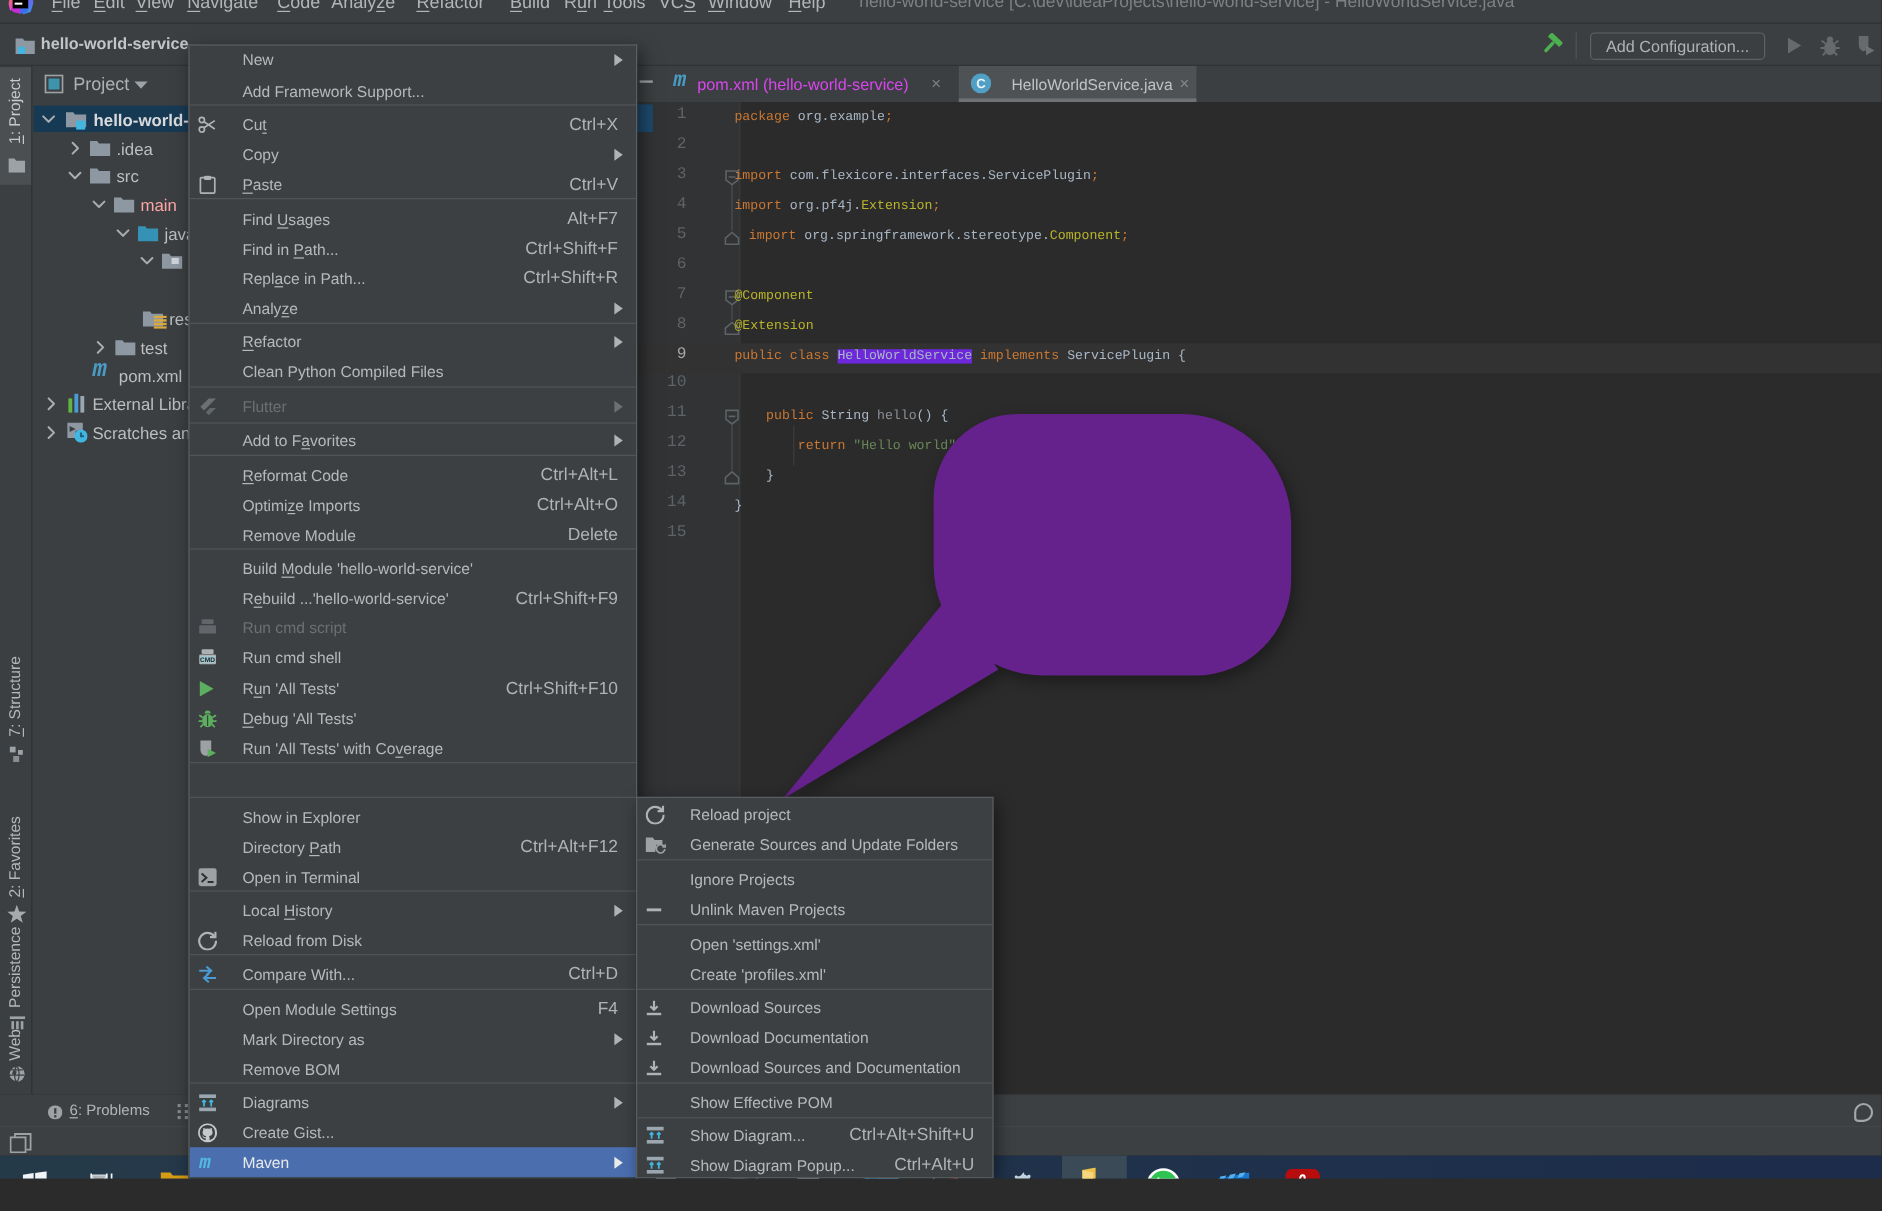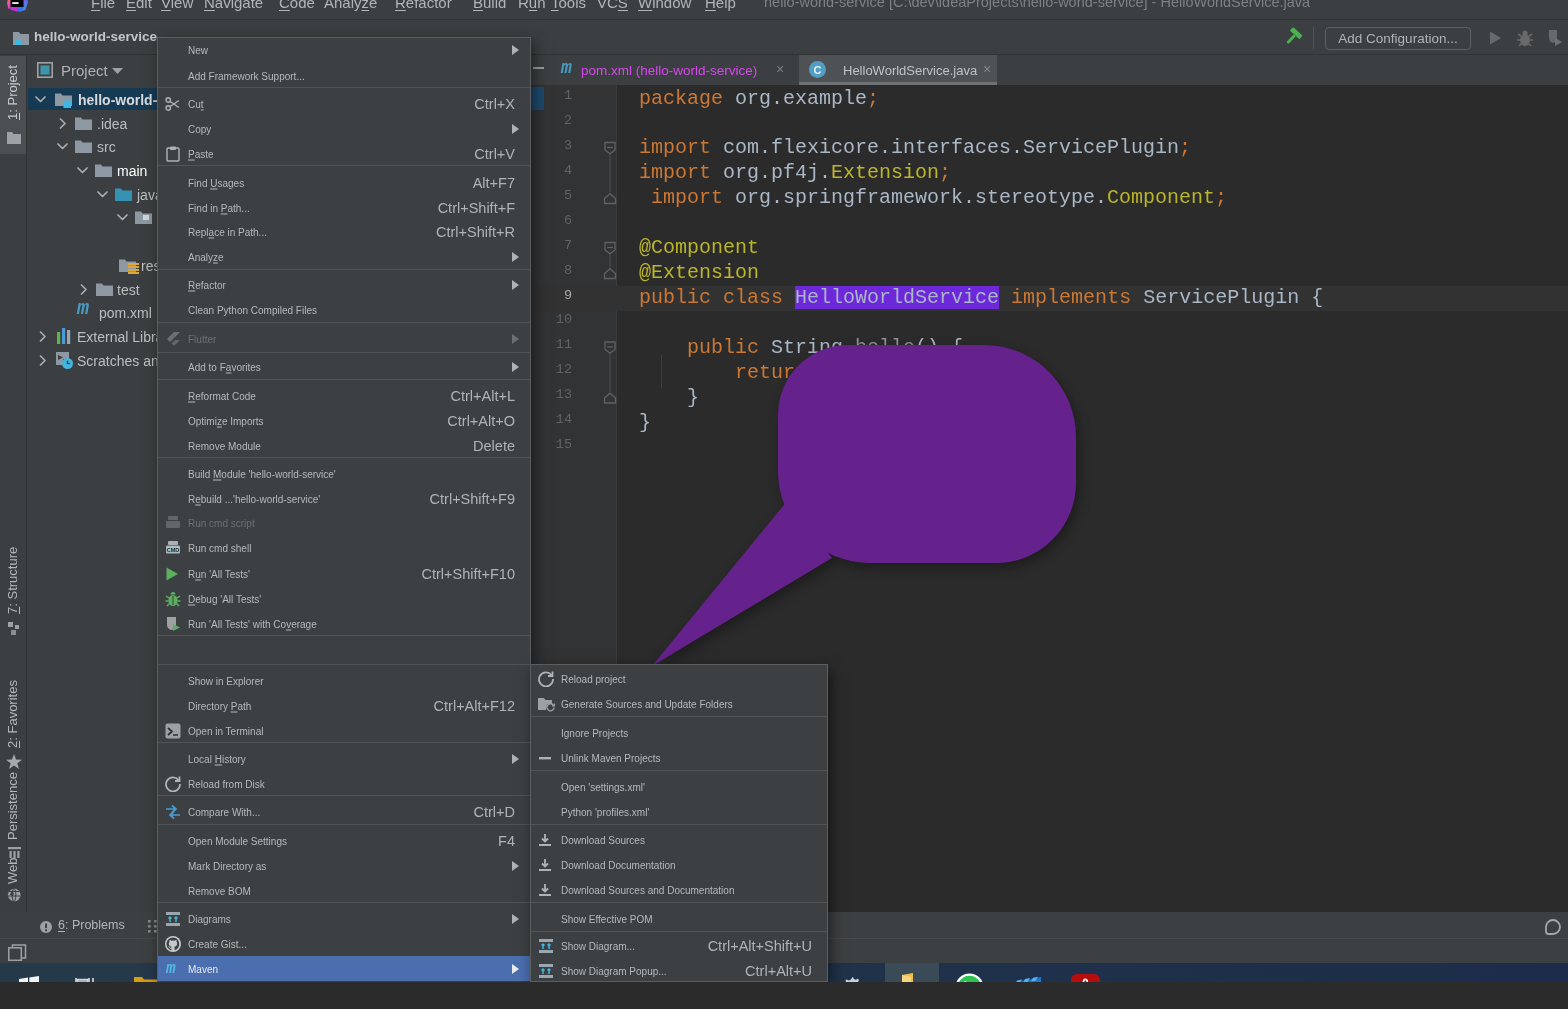--- a/index.html
+++ b/index.html
@@ -1,25 +1,25 @@
 <!DOCTYPE html>
 <html><head>
 <meta charset="utf-8">
 <style>
   * { margin:0; padding:0; box-sizing:border-box; }
   html,body { width:1568px; height:1009px; overflow:hidden; background:#2b2b2b;
     font-family:"Liberation Sans", sans-serif; }
   .abs { position:absolute; }
-  #page { position:relative; width:1568px; height:982px; overflow:hidden;padding-left:48px; }
+  #page { position:relative; width:1568px; height:982px; overflow:hidden; }
   .mono { font-family:"Liberation Mono", monospace; }
   .row { position:absolute; white-space:nowrap; }
   u { text-decoration:underline; text-underline-offset:2px; }
   .o{color:#cc7832} .y{color:#bbb529} .g{color:#6a8759} .dim{color:#8c9196}
   .mi { position:absolute; left:0; width:100%; height:25px; }
-  .mi .lbl { position:absolute; left:30px; top:50%; transform:translateY(-50%); font-size:10px; color:#b6b9bb; white-space:nowrap; }
+  .mi .lbl { position:absolute; left:44px; top:50%; transform:translateY(-50%); font-size:13px; color:#b6b9bb; white-space:nowrap; }
   .mi .sc { position:absolute; right:15px; top:50%; transform:translateY(-50%); font-size:14.5px; color:#b0b3b5; white-space:nowrap; }
   .mi .arr { position:absolute; right:11px; top:50%; transform:translateY(-50%); width:0; height:0; border-left:7px solid #b0b3b5; border-top:5px solid transparent; border-bottom:5px solid transparent; }
   .mi .ic { position:absolute; left:7px; top:50%; transform:translateY(-50%); }
   .msep { position:absolute; left:0; width:100%; height:1px; background:#515456; }
   .dis .lbl, .dis .sc { color:#6c7072; }
   .dis .arr { border-left-color:#6c7072; }
   .vtab { position:absolute; white-space:nowrap; font-size:13px; color:#b4b7b9;
     transform:rotate(-90deg); transform-origin:0 0; }
 </style>
 </head>
@@ -186,21 +186,21 @@
       <use href="#folder"></use>
     </svg>
 <span class="row" style="left:97px;top:139px;font-size:14px;color:#bcbfc1;">src</span>
 
 <svg class="abs" style="left:76px;top:164px;" width="13" height="13" viewBox="0 0 13 13">
       <use href="#chevD"></use>
     </svg>
 <svg class="abs" style="left:95px;top:162px;" width="17" height="16" viewBox="0 0 17 16">
       <use href="#folder"></use>
     </svg>
-<span class="row" style="left:117px;top:163px;font-size:14px;color:#ffffff;">main</span>
+<span class="row" style="left:117px;top:163px;font-size:14px;color:#fca5a5;">main</span>
 
 <svg class="abs" style="left:96px;top:188px;" width="13" height="13" viewBox="0 0 13 13">
       <use href="#chevD"></use>
     </svg>
 <svg class="abs" style="left:115px;top:186px;" width="17" height="16" viewBox="0 0 17 16">
       <use href="#folderB"></use>
     </svg>
 <span class="row" style="left:137px;top:187px;font-size:14px;color:#bcbfc1;">java</span>
 
 <svg class="abs" style="left:116px;top:211px;" width="13" height="13" viewBox="0 0 13 13">
@@ -310,21 +310,21 @@
       <path d="M1.5 193.5 h11 v-5 l-5.5 -4.8 l-5.5 4.8 Z"></path>
       <path d="M7 268 V307" stroke="#47494b"></path>
       <path d="M2 257 h10 v7.5 l-5 3.8 l-5 -3.8 Z"></path>
           <path d="M4.2 262 h5.6"></path>
       <path d="M1.5 318 h11 v-5 l-5.5 -4.8 l-5.5 4.8 Z"></path>
     </g>
   </svg>
 
   <div class="abs" style="left:130px;top:300px;width:1px;height:33px;background:#3e3e3e;"></div>
 
-  <div id="code" class="mono" style="position:absolute;left:108px;top:0;font-size:20px;line-height:25px;color:#a9b7c6;white-space:pre;">
+  <div id="code" class="mono" style="position:absolute;left:81px;top:0;font-size:11px;line-height:25px;color:#a9b7c6;white-space:pre;">
     <div class="abs" style="top:30.5px;"><span class="o">package</span> org.example<span class="o">;</span></div>
     <div class="abs" style="top:80.4px;"><span class="o">import</span> com.flexicore.interfaces.ServicePlugin<span class="o">;</span></div>
     <div class="abs" style="top:105.3px;"><span class="o">import</span> org.pf4j.<span class="y">Extension</span><span class="o">;</span></div>
     <div class="abs" style="top:130.2px;margin-left:12px;"><span class="o">import</span> org.springframework.stereotype.<span class="y">Component</span><span class="o">;</span></div>
     <div class="abs" style="top:180.1px;"><span class="y">@Component</span></div>
     <div class="abs" style="top:205px;"><span class="y">@Extension</span></div>
     <div class="abs" style="top:230px;"><span class="o">public class</span> <span style="background:#6d28d9;">HelloWorldService</span> <span class="o">implements</span> ServicePlugin {</div>
     <div class="abs" style="top:279.8px;">    <span class="o">public</span> String <span class="dim">hello</span>() {</div>
     <div class="abs" style="top:304.8px;">        <span class="o">return</span> <span class="g">"Hello world"</span><span class="o">;</span></div>
     <div class="abs" style="top:329.7px;">    }</div>
@@ -734,21 +734,21 @@
         <svg class="ic" width="14" height="14" viewBox="0 0 14 14">
           <rect x="1" y="6" width="12" height="2.4" fill="#b0b3b5"></rect>
         </svg>
         <span class="lbl">Unlink Maven Projects</span>
       </div>
   <div class="msep" style="top:105px;"></div>
   <div class="mi" style="top:109px;">
         <span class="lbl">Open 'settings.xml'</span>
       </div>
   <div class="mi" style="top:134px;">
-        <span class="lbl">Python 'profiles.xml'</span>
+        <span class="lbl">Create 'profiles.xml'</span>
       </div>
   <div class="msep" style="top:159px;"></div>
   <div class="mi" style="top:162px;">
         <svg class="ic" width="14" height="14" viewBox="0 0 14 14">
           <path d="M7 1 v7 M4 5.5 L7 8.5 L10 5.5" stroke="#b0b3b5" stroke-width="1.8" fill="none"></path>
           <rect x="1" y="11" width="12" height="2" fill="#b0b3b5"></rect>
         </svg>
         <span class="lbl">Download Sources</span>
       </div>
   <div class="mi" style="top:187px;">

